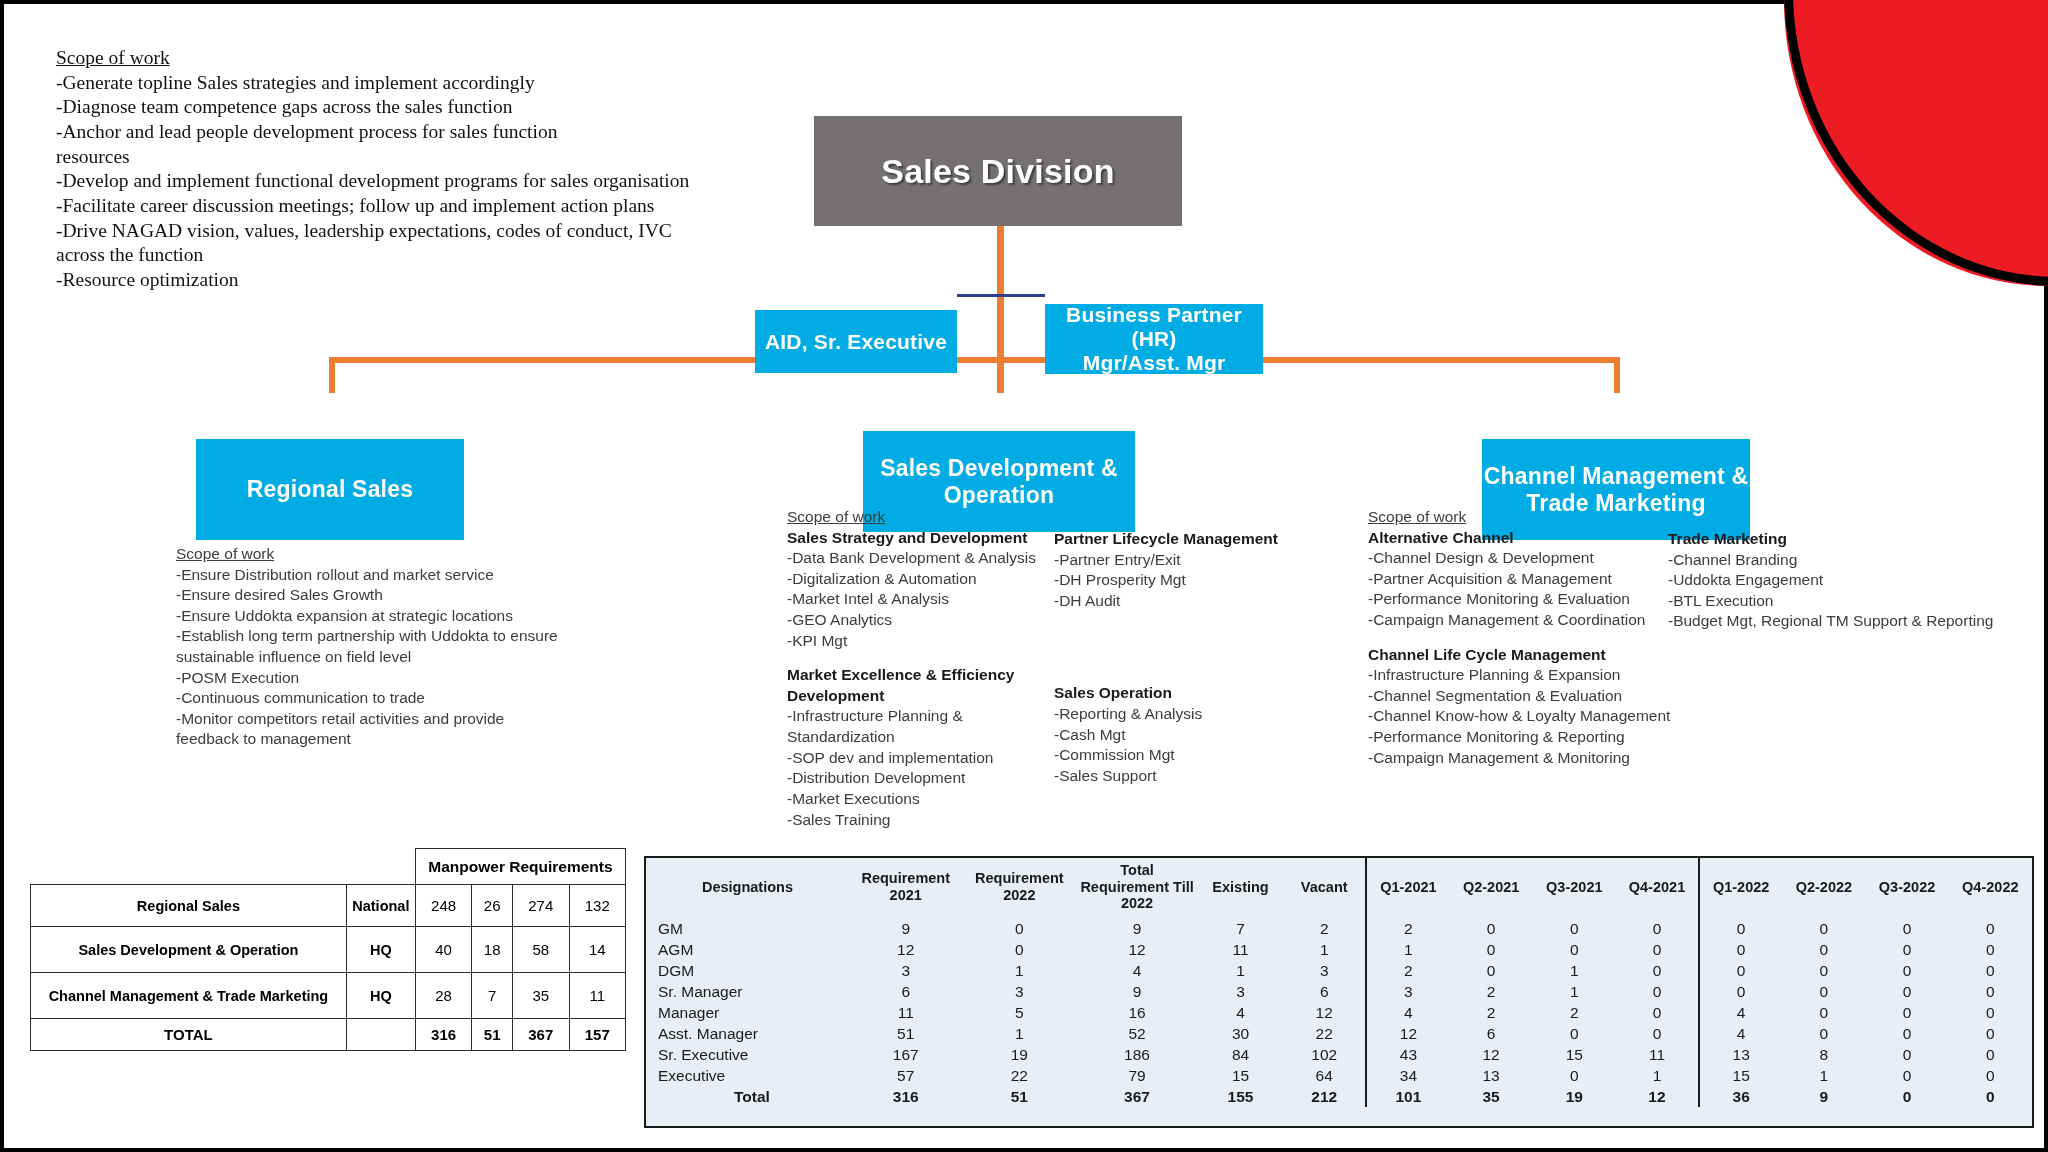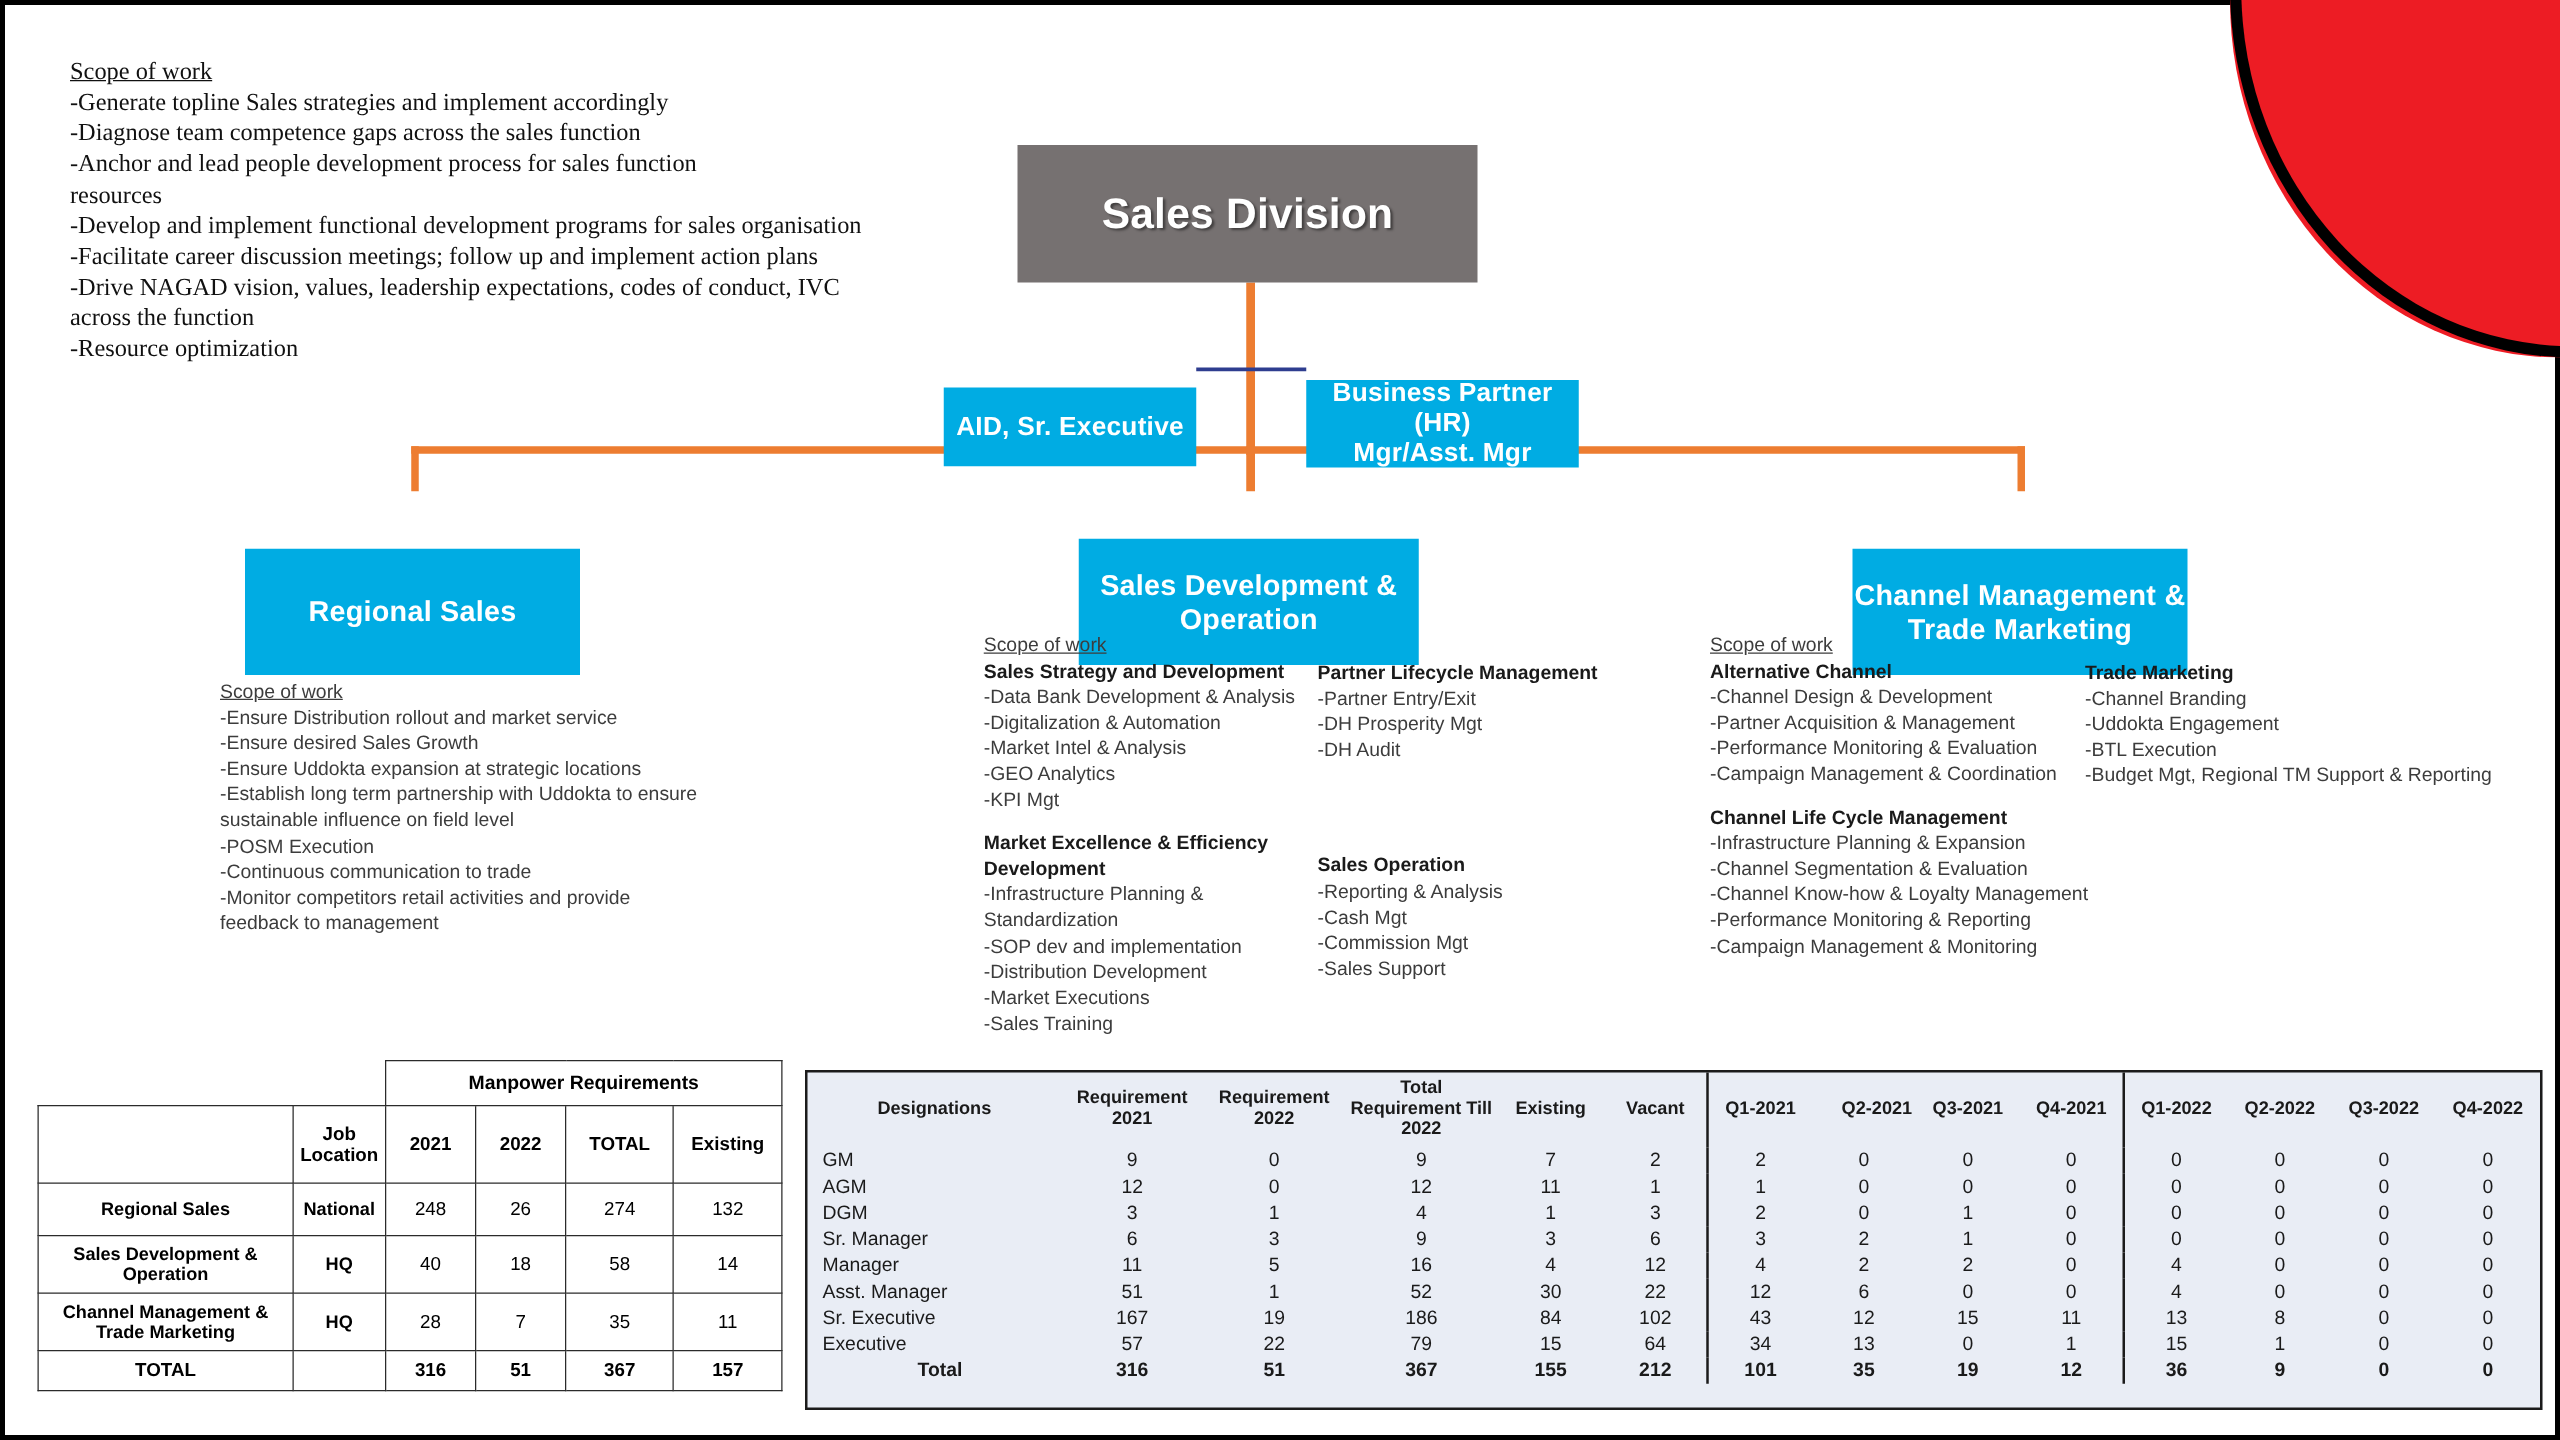--- a/index.html
+++ b/index.html
@@ -259,28 +259,20 @@
     <div>-BTL Execution</div>
     <div>-Budget Mgt, Regional TM Support &amp; Reporting</div>
   </div>
 
   <table id="mp-table" style="left:26px; top:844px; width:596px;">
     <tbody>
         <tr>
       <td class="blank"></td>
       <td class="blank"></td>
       <td colspan="4" class="grouphd" style="height:36px;">Manpower Requirements</td>
-    </tr>
-    <tr>
-      <th style="width:198px; height:62px;"></th>
-      <th class="hd" style="width:72px;">Job Location</th>
-      <th class="hd" style="width:70px;">2021</th>
-      <th class="hd" style="width:70px;">2022</th>
-      <th class="hd" style="width:84px;">TOTAL</th>
-      <th class="hd" style="width:84px;">Existing</th>
     </tr>
     <tr>
       <td class="rowname" style="height:42px;">Regional Sales</td>
       <td class="rowname">National</td>
       <td>248</td>
       <td>26</td>
       <td>274</td>
       <td>132</td>
     </tr>
     <tr>
@@ -314,21 +306,21 @@
     <table id="desig-table">
       <thead>
         <tr>
           <th style="width:200px;">Designations</th>
           <th style="width:112px;">Requirement 2021</th>
           <th style="width:112px;">Requirement 2022</th>
           <th style="width:120px;">Total Requirement Till 2022</th>
           <th style="width:84px;">Existing</th>
           <th style="width:82px;">Vacant</th>
           <th class="sepL" style="width:82px;">Q1-2021</th>
-          <th style="width:82px;text-align:right;">Q2-2021</th>
+          <th style="width:82px;">Q2-2021</th>
           <th style="width:82px;">Q3-2021</th>
           <th style="width:82px;">Q4-2021</th>
           <th class="sepL" style="width:82px;">Q1-2022</th>
           <th style="width:82px;">Q2-2022</th>
           <th style="width:82px;">Q3-2022</th>
           <th style="width:82px;">Q4-2022</th>
         </tr>
       </thead>
       <tbody>
         <tr>

